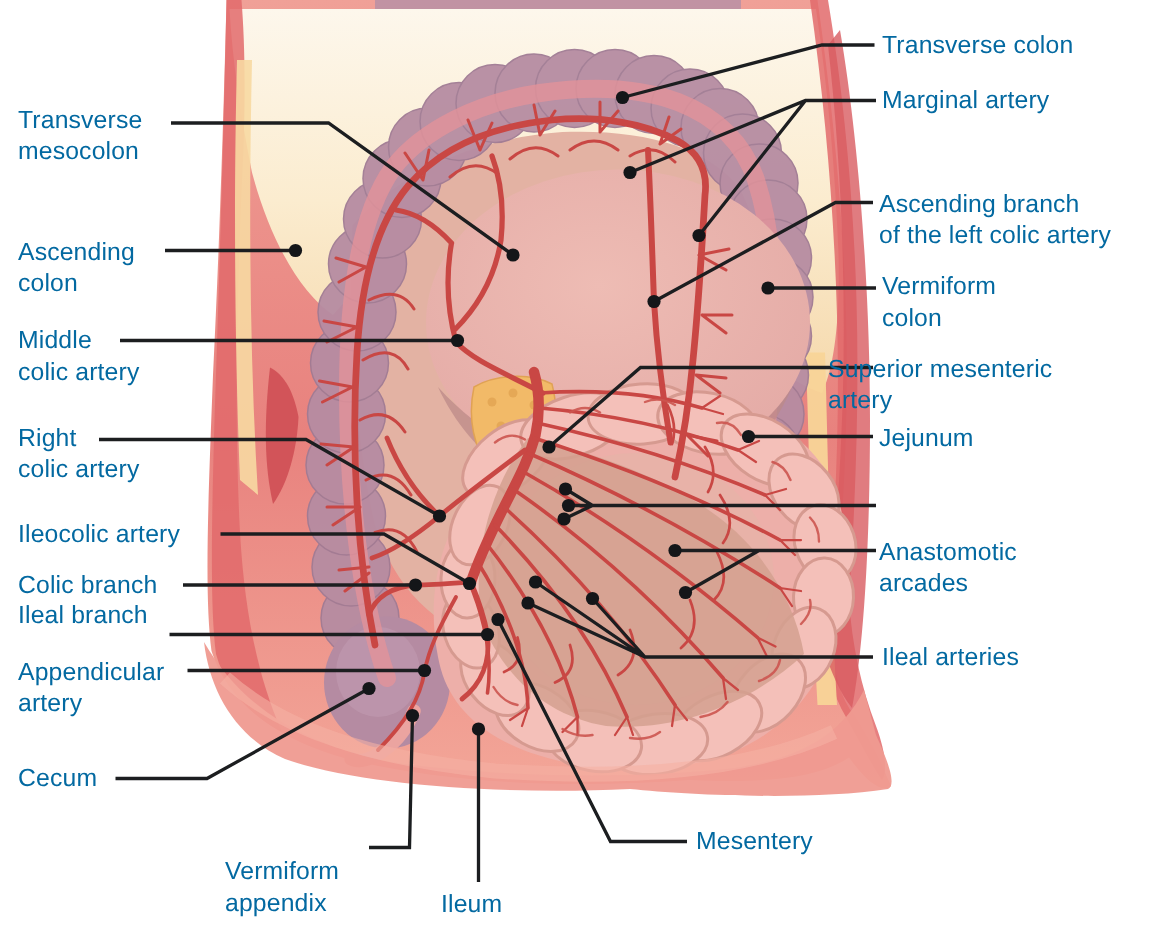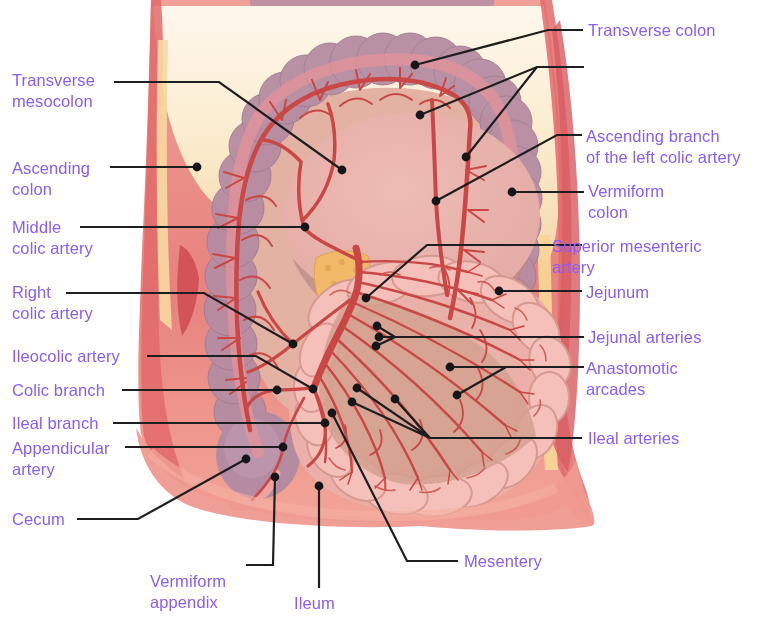--- a/index.html
+++ b/index.html
@@ -4,21 +4,21 @@
 <style>
   html,body{margin:0;padding:0;background:#ffffff;}
   #stage{
     position:relative;width:768px;height:627px;overflow:hidden;background:#fff;
     font-family:"Liberation Sans","DejaVu Sans",sans-serif;
   }
   #art{position:absolute;left:0;top:0;}
   .label{
     position:absolute;
     font-size:16.5px;line-height:21px;letter-spacing:.1px;
-    color:#8b5cf6;white-space:pre-line;
+    color:#0369a1;white-space:pre-line;
   }
 </style>
 </head>
 <body>
 
 <div id="stage">
 
 <svg id="art" width="768" height="627" viewBox="0 0 768 627">
   <defs>
     <linearGradient id="gBody" x1="0" y1="0" x2="0" y2="1">
@@ -303,34 +303,34 @@
   <div class="label" style="left:12px;top:70px">Transverse
 mesocolon</div>
   <div class="label" style="left:12px;top:158px">Ascending
 colon</div>
   <div class="label" style="left:12px;top:217px">Middle
 colic artery</div>
   <div class="label" style="left:12px;top:282px">Right
 colic artery</div>
   <div class="label" style="left:12px;top:380px">Colic branch</div>
   <div class="label" style="left:12px;top:346px">Ileocolic artery</div>
-  <div class="label" style="left:12px;top:413px">Ileal branch</div>
+  <div class="label" style="left:12px;top:400px">Ileal branch</div>
   <div class="label" style="left:12px;top:438px">Appendicular
 artery</div>
   <div class="label" style="left:12px;top:509px">Cecum</div>
   <div class="label" style="left:150px;top:571px">Vermiform
 appendix</div>
   <div class="label" style="left:294px;top:593px">Ileum</div>
   <div class="label" style="left:464px;top:551px">Mesentery</div>
   <div class="label" style="left:588px;top:20px">Transverse colon</div>
+  <div class="label" style="left:588px;top:57px">Marginal artery</div>
   <div class="label" style="left:586px;top:126px">Ascending branch
 of the left colic artery</div>
   <div class="label" style="left:588px;top:181px">Vermiform
 colon</div>
   <div class="label" style="left:552px;top:236px">Superior mesenteric
 artery</div>
   <div class="label" style="left:586px;top:282px">Jejunum</div>
-  <div class="label" style="left:588px;top:327px">Jejunal arteries</div>
   <div class="label" style="left:586px;top:358px">Anastomotic
 arcades</div>
   <div class="label" style="left:588px;top:428px">Ileal arteries</div>
 
 </div>
 
 </body></html>

